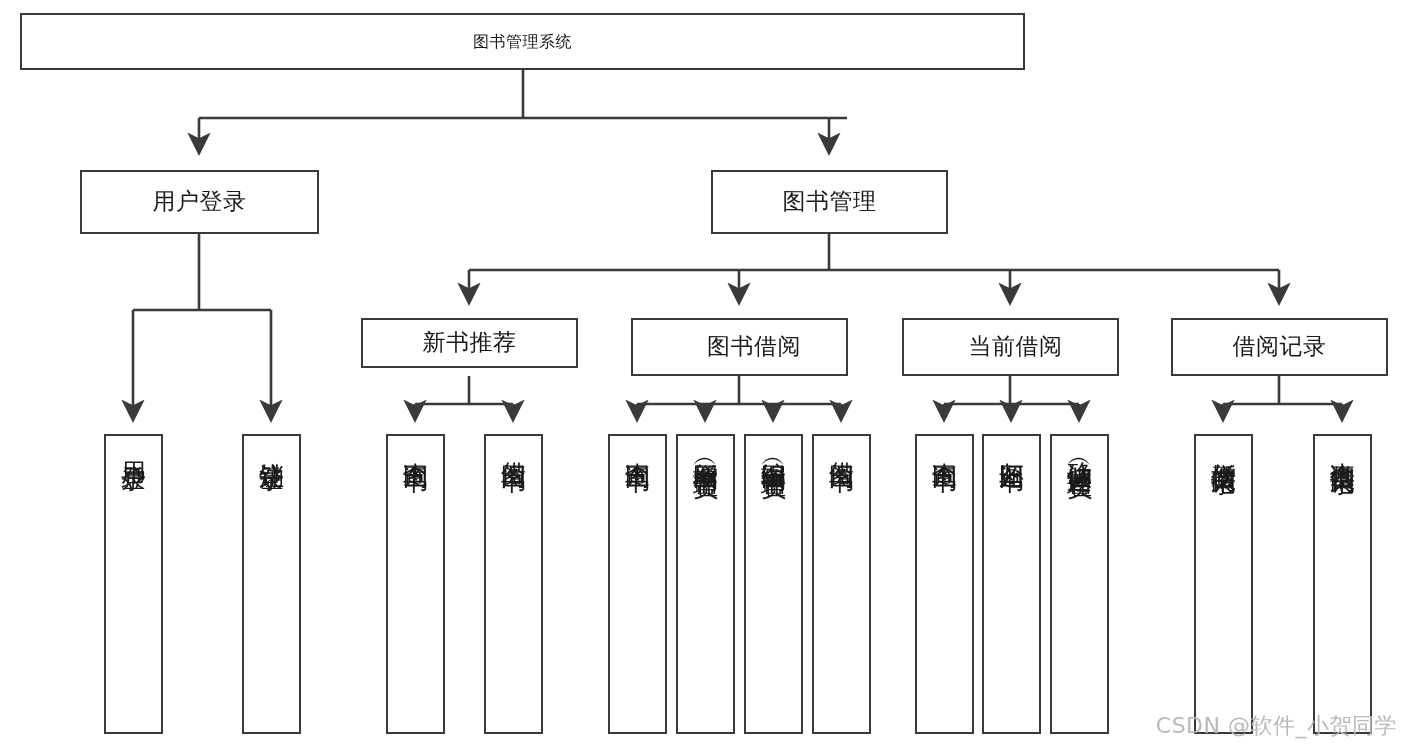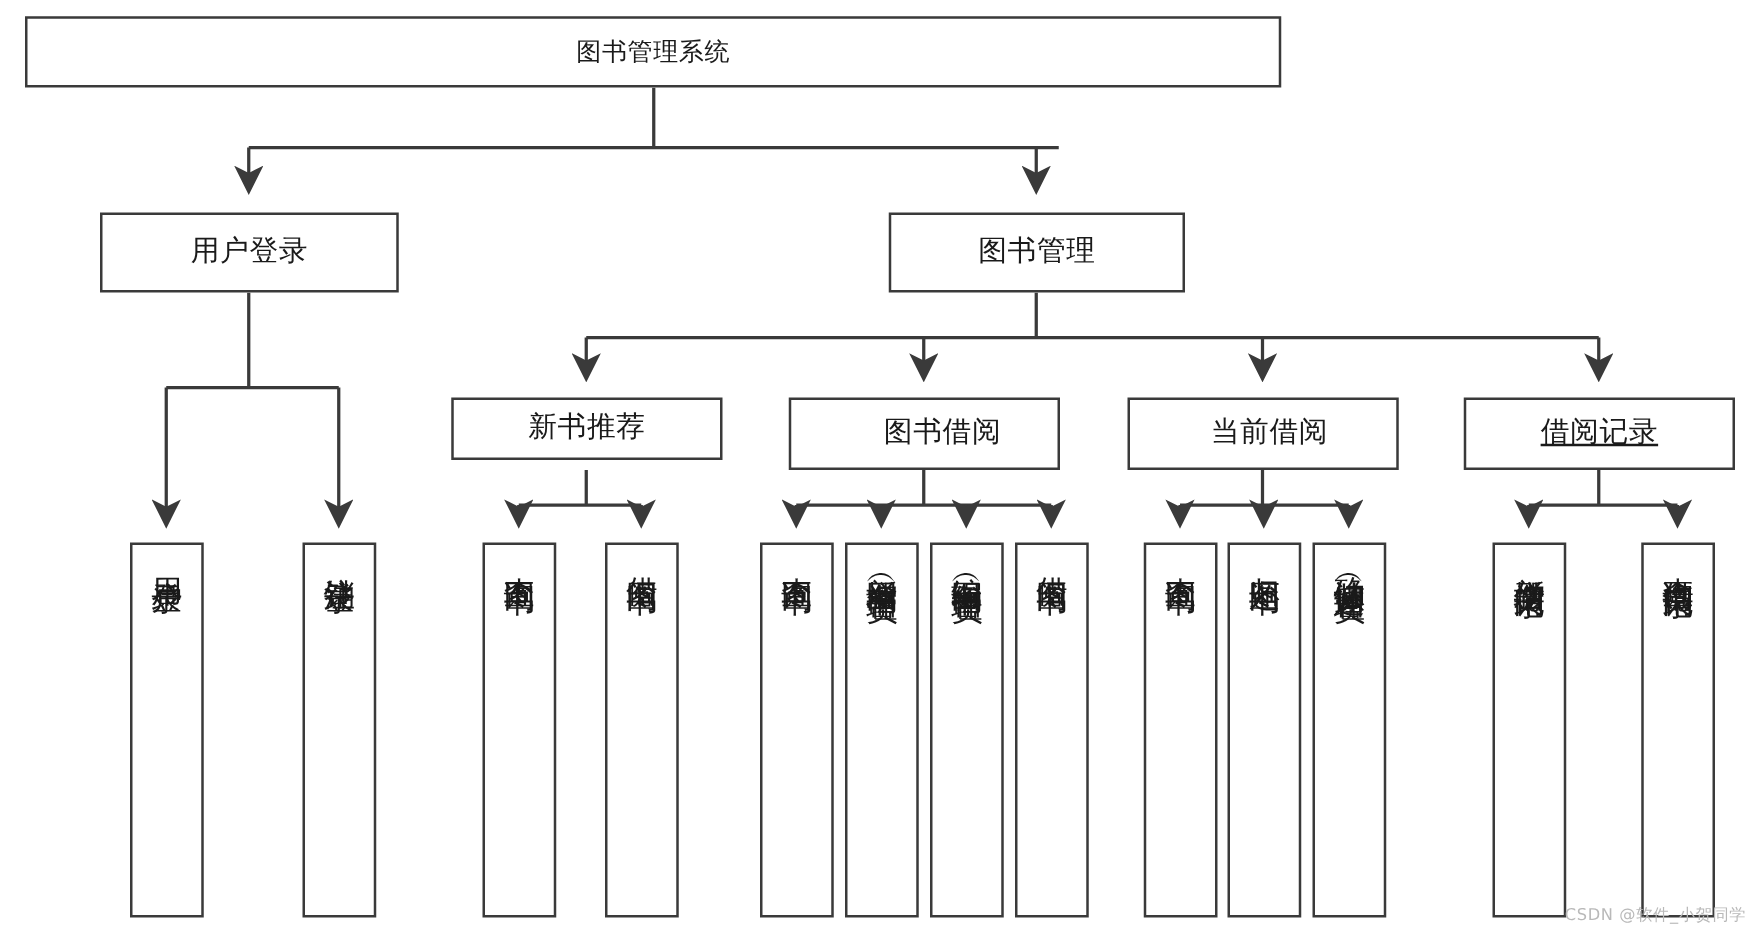--- a/index.html
+++ b/index.html
@@ -49,26 +49,26 @@
     align-items: flex-start;
     padding-top: 6px;
   }
   .node.vert .lbl {
     writing-mode: vertical-rl;
     text-orientation: upright;
     font-size: 25px;
     letter-spacing: 2px;
     line-height: 1;
   }
-  .node.root .lbl { font-size: 20px; }
+  .node.root .lbl { font-size: 16px; }
   .watermark {
     position: absolute;
     right: 8px;
     bottom: 6px;
-    font-size: 13px;
+    font-size: 22px;
     color: #b9b9b9;
     letter-spacing: 0.5px;
     white-space: nowrap;
     user-select: none;
   }
 </style>
 </head>
 <body>
 
 <div id="canvas">
@@ -136,21 +136,21 @@
 
   <div class="node horiz" style="left:361px; top:318px; width:217px; height:50px;">
     <span class="lbl">新书推荐</span>
   </div>
   <div class="node horiz" style="left:631px; top:318px; width:217px; height:58px;padding-left:29px;">
     <span class="lbl">图书借阅</span>
   </div>
   <div class="node horiz" style="left:902px; top:318px; width:217px; height:58px;padding-left:10px;">
     <span class="lbl">当前借阅</span>
   </div>
-  <div class="node horiz" style="left:1171px; top:318px; width:217px; height:58px;text-decoration:underline;">
+  <div class="node horiz" style="left:1171px; top:318px; width:217px; height:58px;">
     <span class="lbl">借阅记录</span>
   </div>
 
   <div class="node vert" style="left:104px; top:434px; width:59px; height:300px;">
     <span class="lbl">用户登录</span>
   </div>
   <div class="node vert" style="left:242px; top:434px; width:59px; height:300px;">
     <span class="lbl">注销登录</span>
   </div>
 

